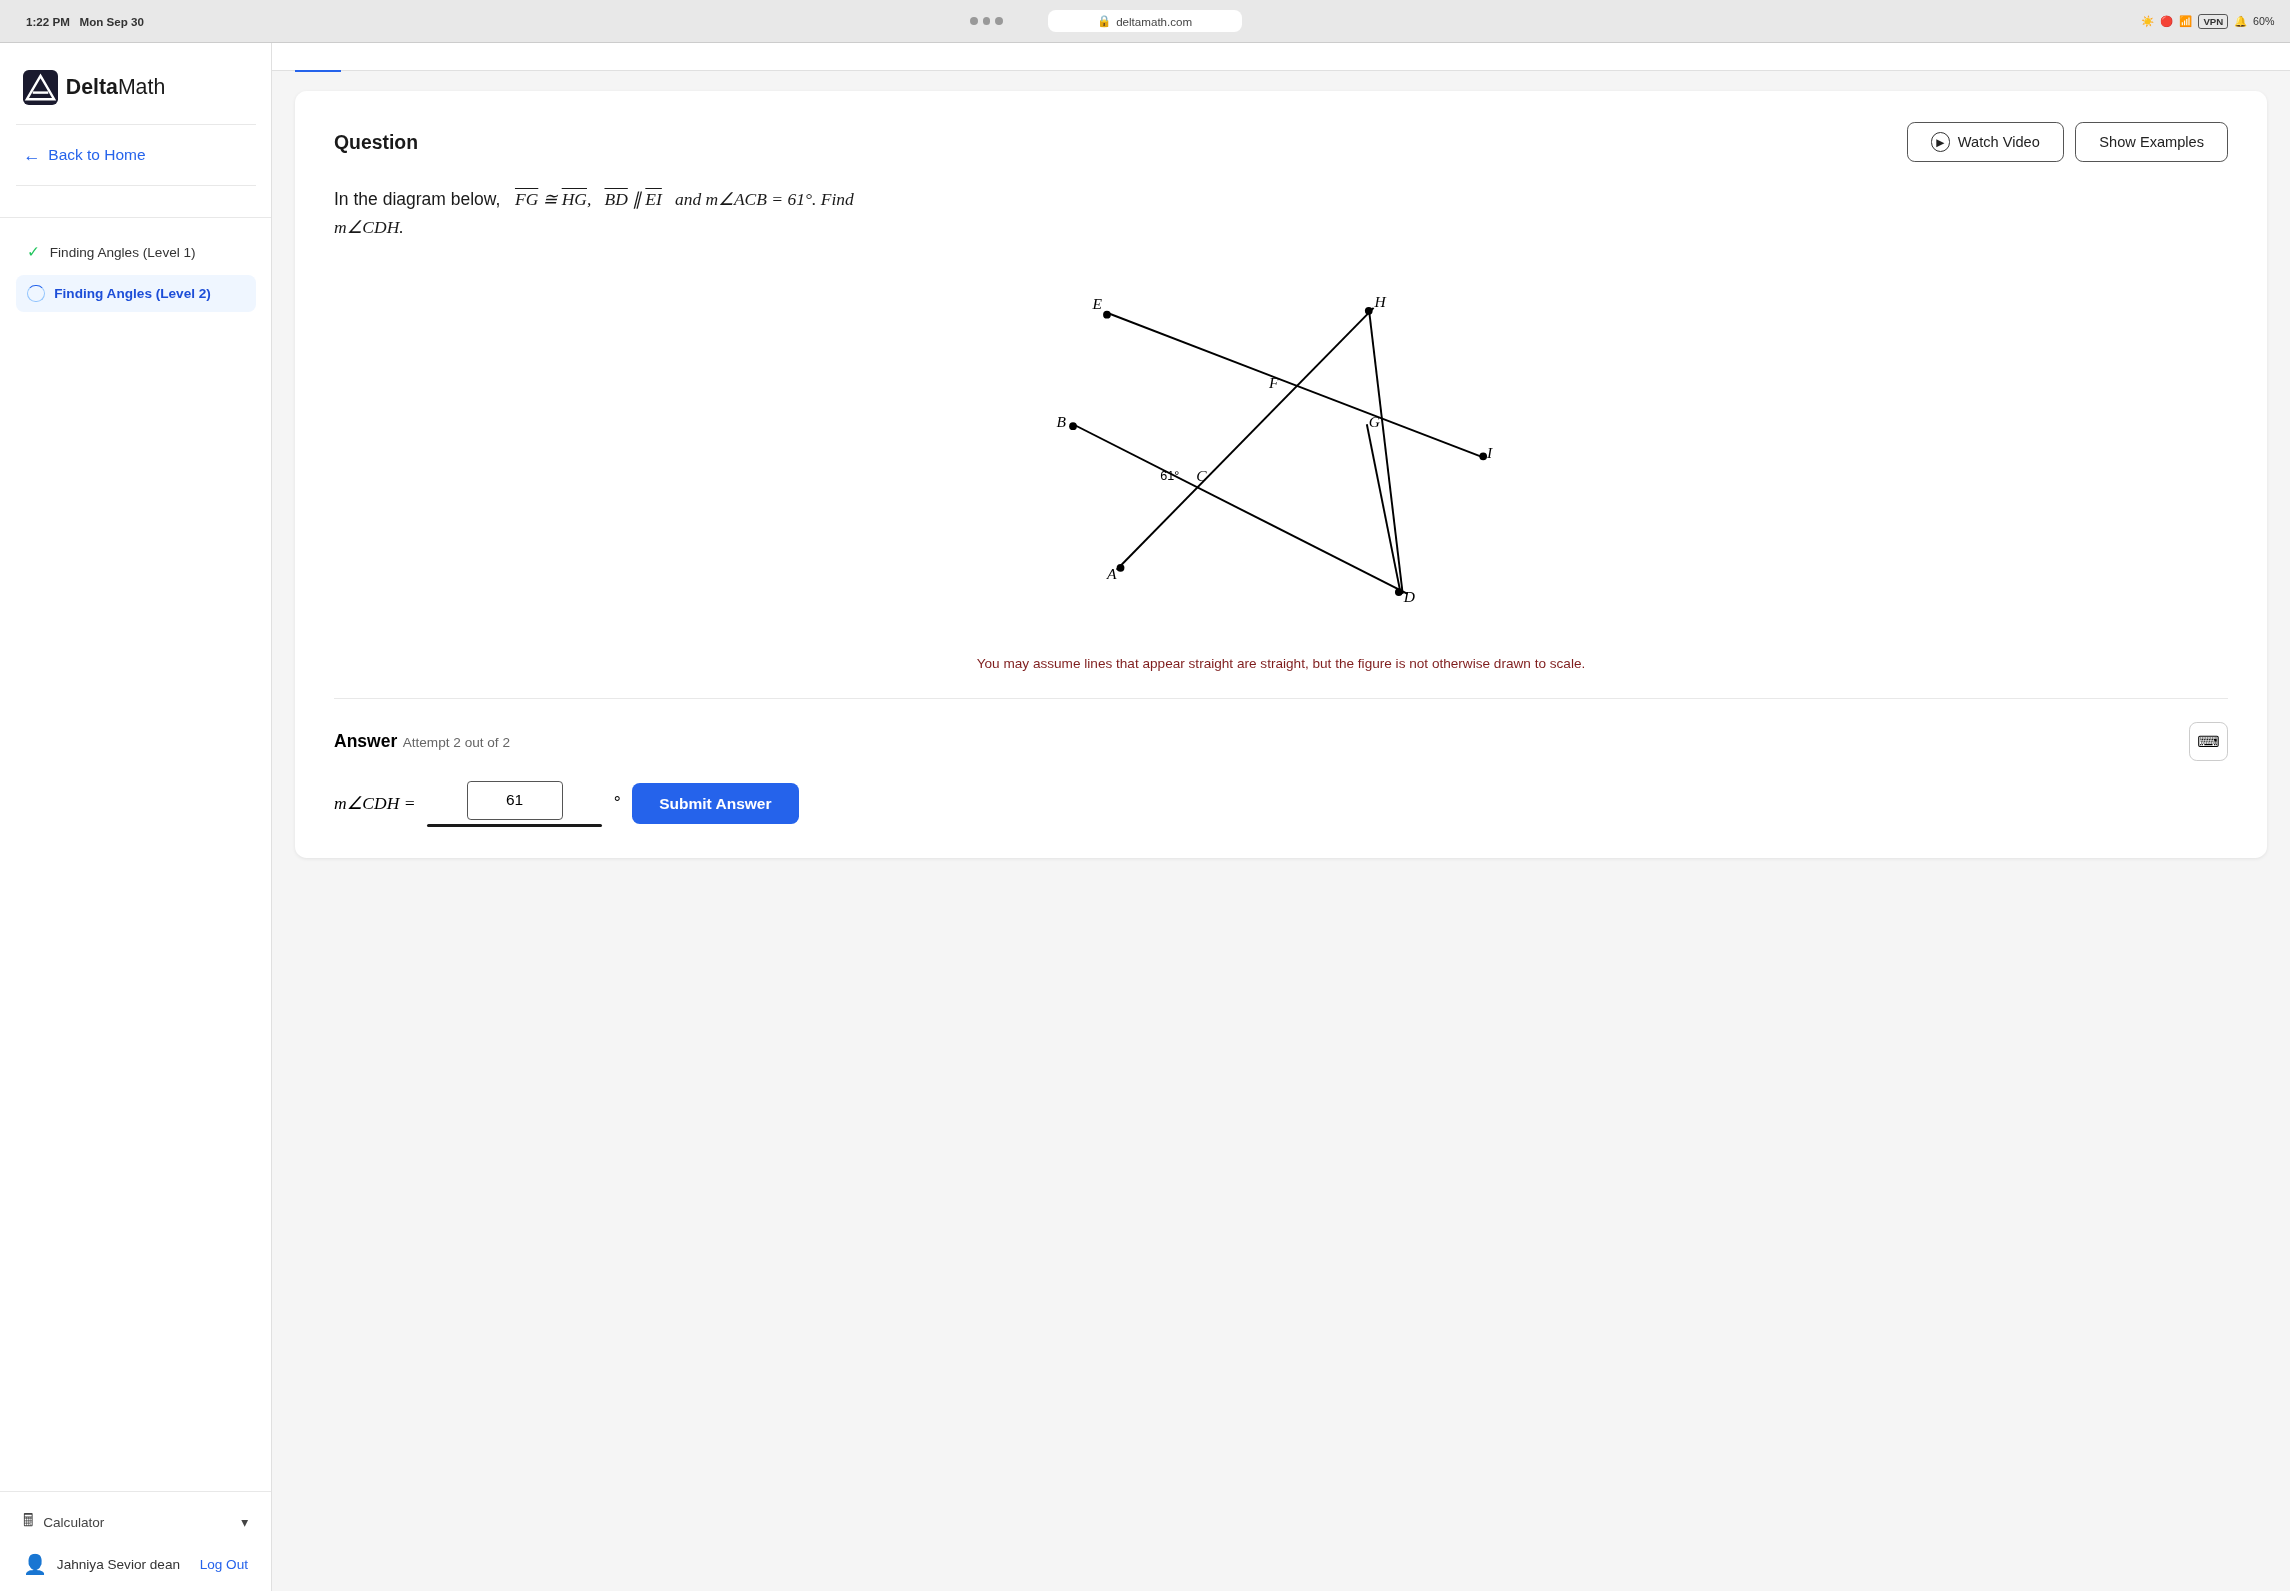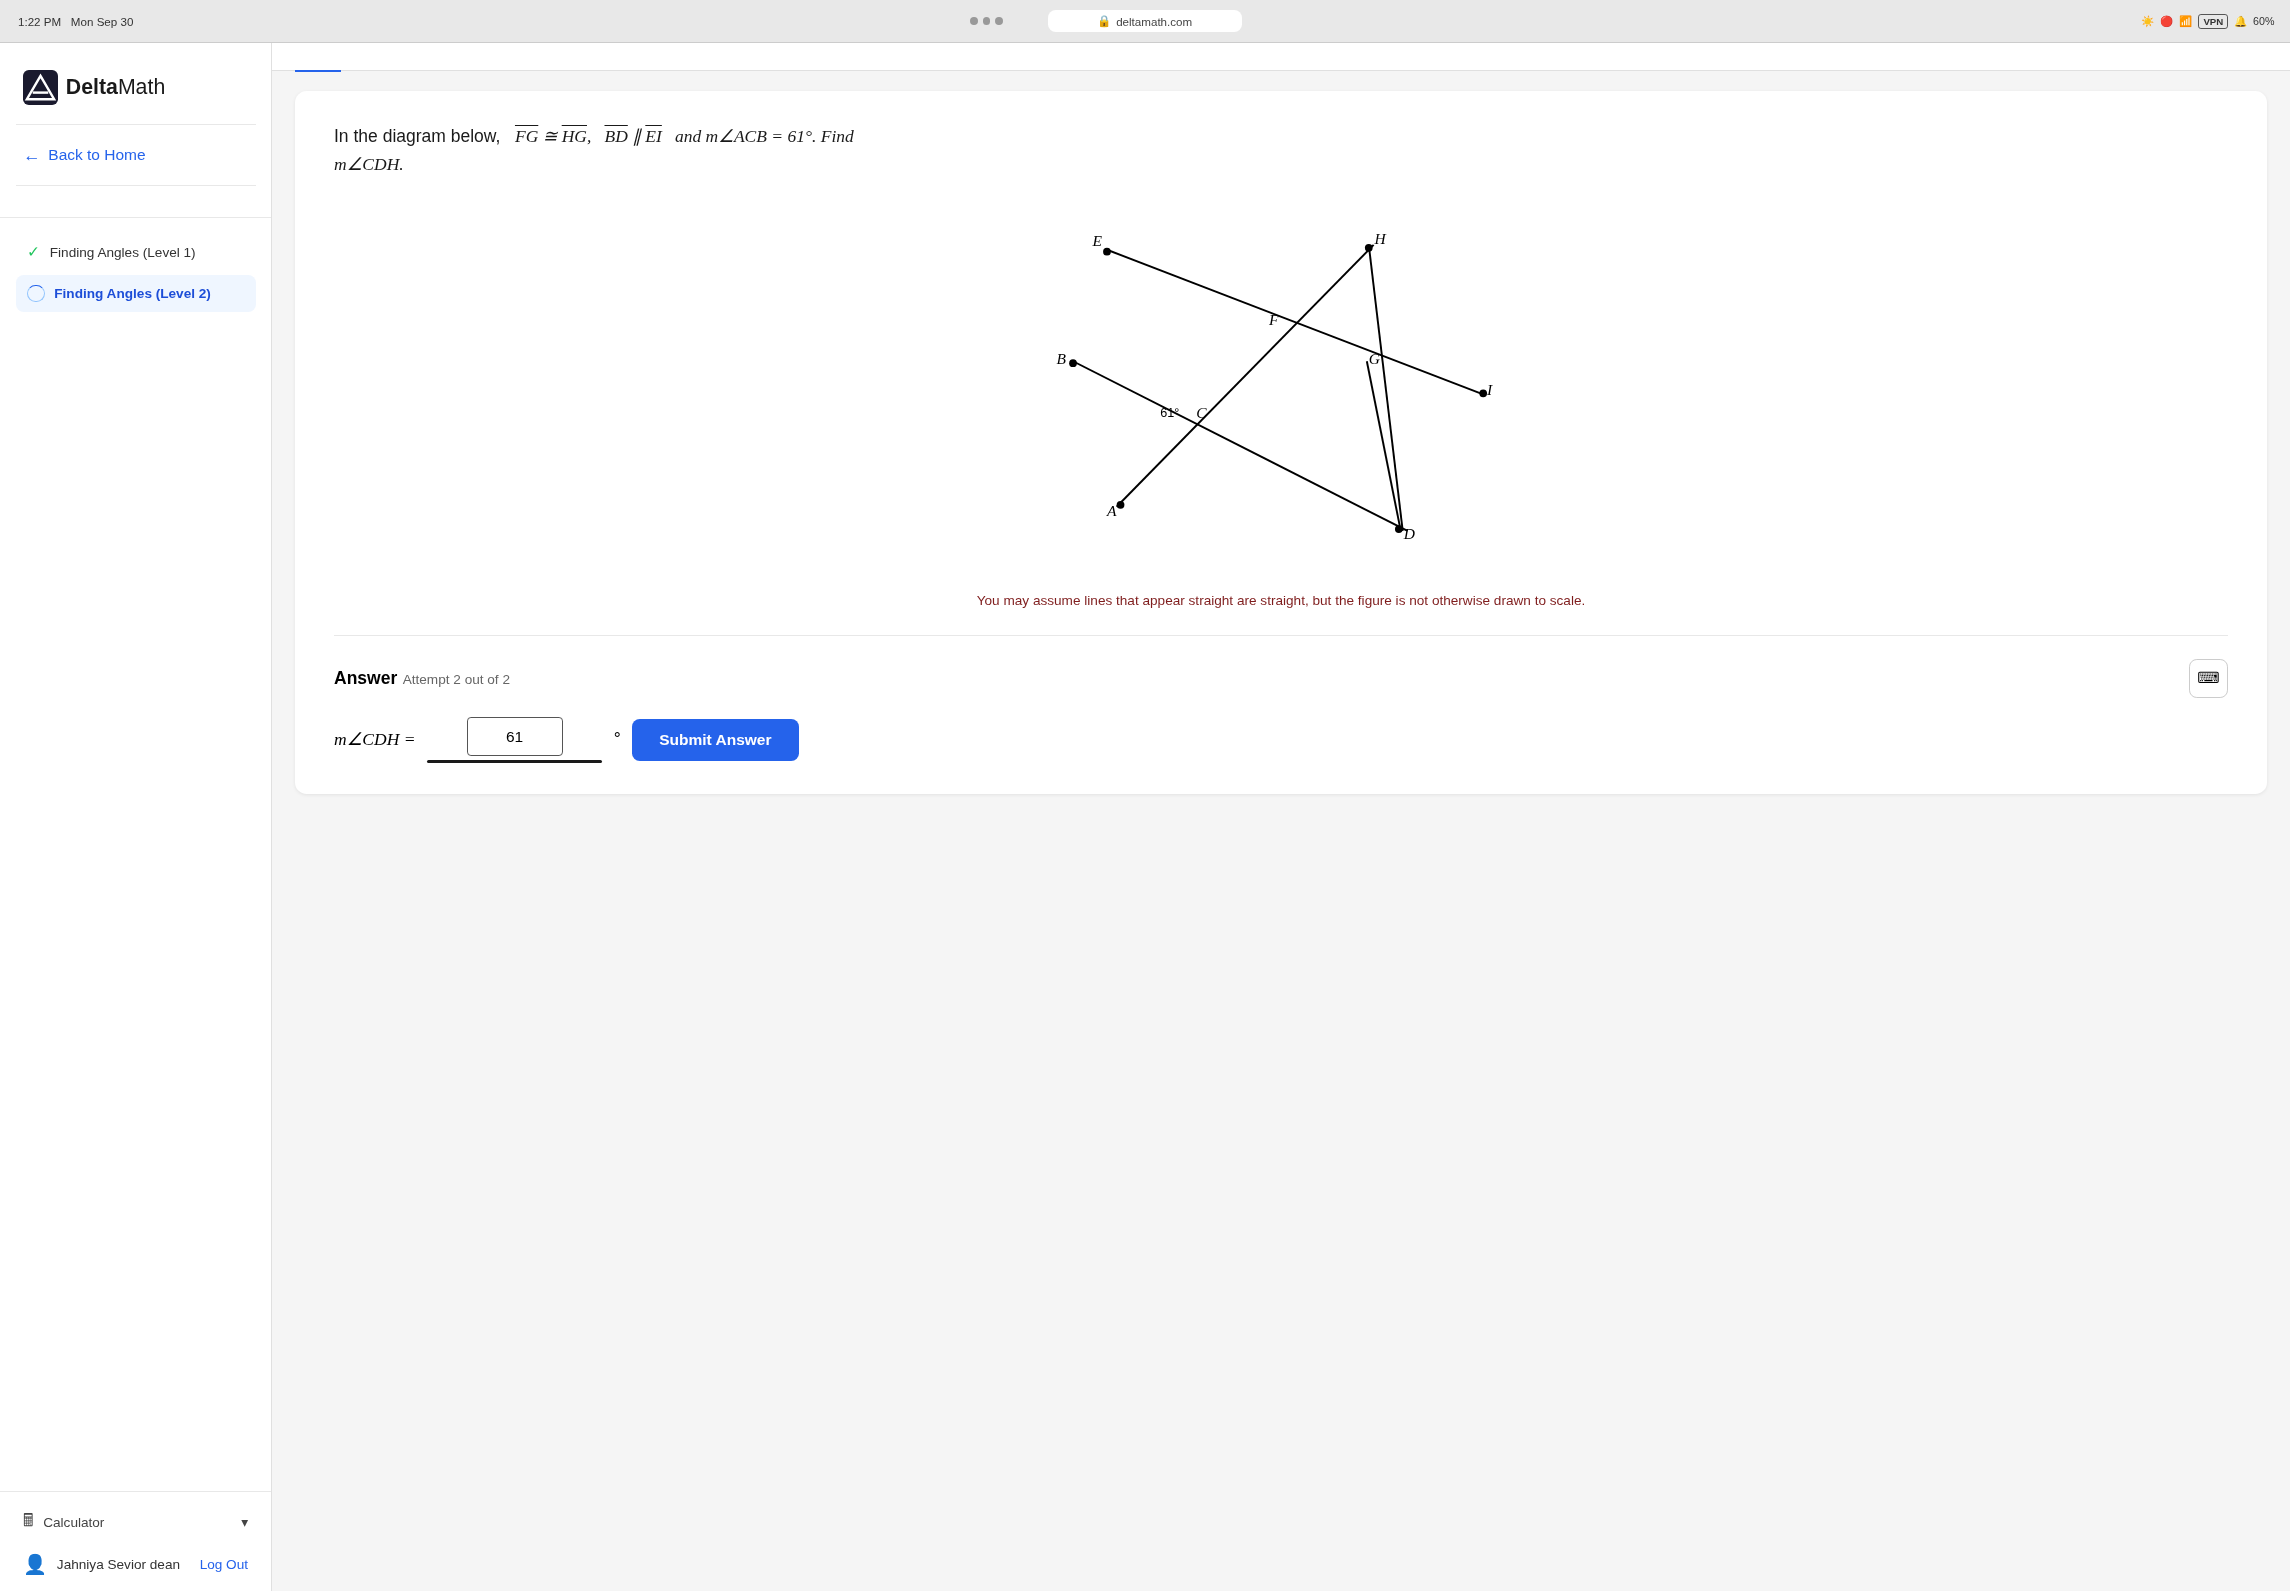--- a/index.html
+++ b/index.html
@@ -18,23 +18,23 @@
       display: flex;
       align-items: center;
       justify-content: center;
       font-size: 12.6px;
       color: #333;
       border-bottom: 1px solid #ccc;
       position: relative;
     }
     .browser-bar .time-info {
       position: absolute;
-      left: 18px;
+      left: 26px;
       font-size: 11.6px;
-      font-weight: 400;
+      font-weight: 700;
     }
     .browser-bar .url-bar {
       display: flex;
       align-items: center;
       gap: 3.9px;
       background: white;
       border-radius: 7.8px;
       padding: 3.9px 11.6px;
       font-size: 11.6px;
       color: #444;
@@ -468,20 +468,32 @@
 
     <div class="tab-bar">
       <div class="tab active" style="border-bottom: 2.9px solid #2563eb; padding-bottom: 10.7px;"></div>
       <div class="tab"></div>
       <div class="tab"></div>
       <div class="tab"></div>
     </div>
 
     <div class="question-card">
 
+      <div class="question-header">
+        <span class="question-label">Question</span>
+        <div class="question-buttons">
+          <button class="btn-outline">
+            <span style="width:19.4px;height:19.4px;border-radius:50%;border:1.5px solid #333;display:inline-flex;align-items:center;justify-content:center;font-size:10.7px;">▶</span>
+            <span>Watch Video</span>
+          </button>
+          <button class="btn-outline">
+            <span>Show Examples</span>
+          </button>
+        </div>
+      </div>
 
       <div class="question-body">
         <span>In the diagram below, &nbsp;</span>
         <span class="math-text">
           <span style="text-decoration: overline; font-style: italic;">FG</span> ≅ 
           <span style="text-decoration: overline; font-style: italic;">HG</span>, &nbsp;
           <span style="text-decoration: overline; font-style: italic;">BD</span> ∥ 
           <span style="text-decoration: overline; font-style: italic;">EI</span>
           &nbsp; and m∠<i>ACB</i> = 61°. Find
         </span>

